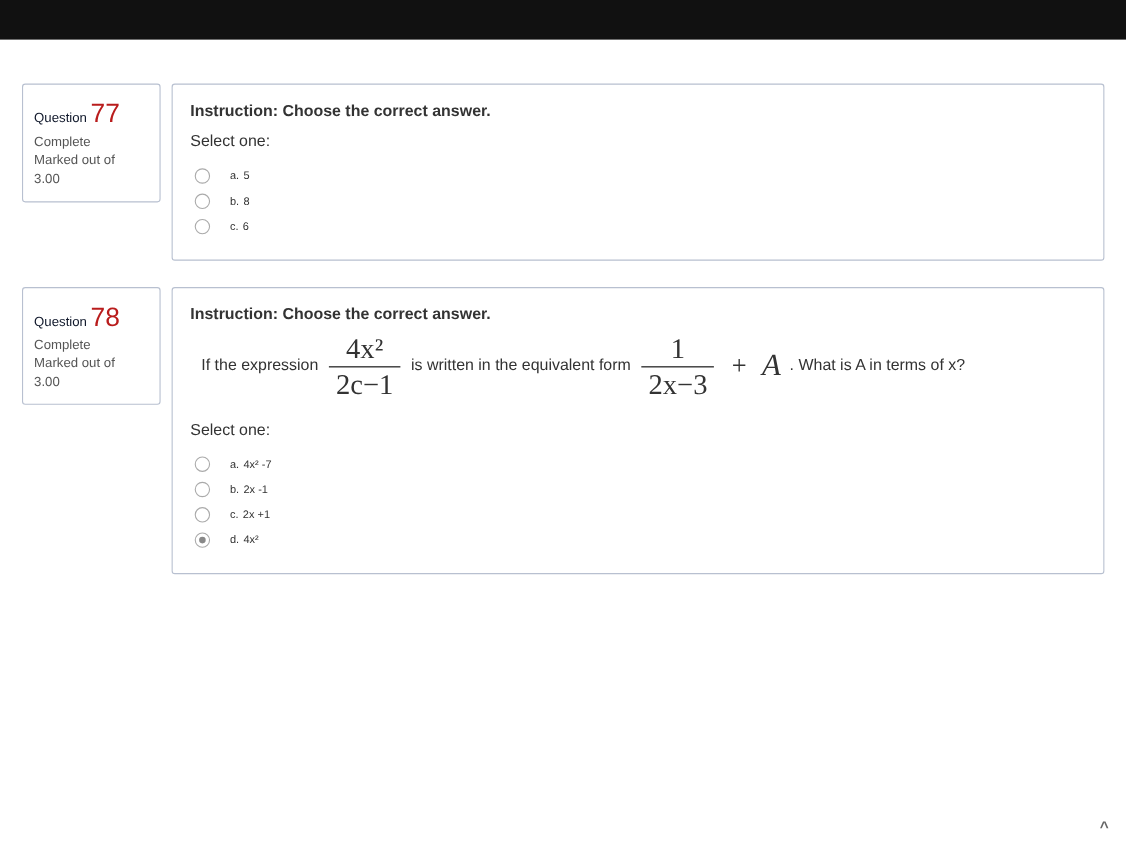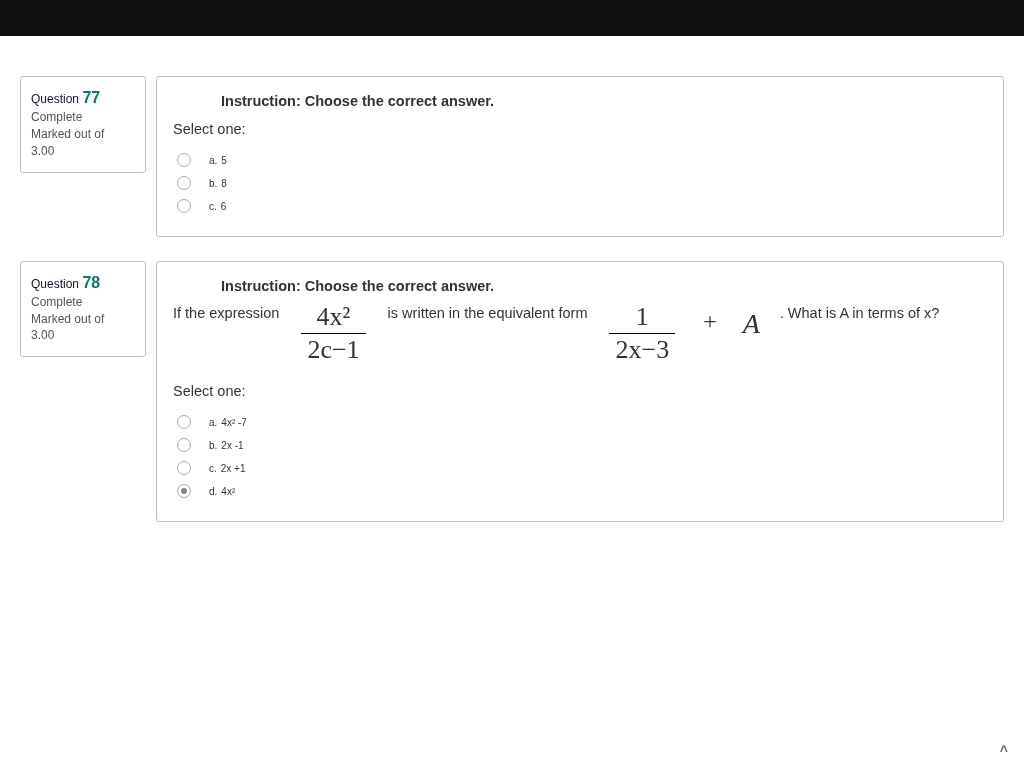--- a/index.html
+++ b/index.html
@@ -31,38 +31,37 @@
     margin-right: 10px;
     background: #fff;
     font-size: 12px;
     color: #555;
     line-height: 1.4;
   }
   .info-box .qlabel {
     color: #0f172a;
   }
   .info-box .qnum {
-    font-size: 16px;
-    font-weight: bold;
-    color: #0f766e;
+    font-size: 24px;
+    font-weight: normal;
+    color: #b91c1c;
   }
   .content-box {
     flex: 1;
     border: 1px solid #b8c0d0;
     border-radius: 3px;
     padding: 14px 16px 18px 16px;
     background: #fff;
     font-size: 14.5px;
     color: #333;
     line-height: 1.5;
   }
   .instruction {
     font-weight: bold;
     margin-bottom: 6px;
-    margin-left: 48px;
   }
   .qtext {
     margin-bottom: 14px;
   }
   .select-label {
     font-weight: normal;
     margin-bottom: 8px;
   }
   .options {
     list-style: none;
@@ -94,24 +93,24 @@
   }
   .opt-label {
     font-size: 10px;
   }
   .opt-key {
     margin-right: 4px;
   }
   
   .math-line {
     display: flex;
-    align-items: flex-start;
+    align-items: center;
     flex-wrap: wrap;
-    gap: 18px;
-    margin: 6px 0 18px 0;
+    gap: 6px;
+    margin: 6px 0 18px 10px;
   }
   .frac {
     display: inline-flex;
     flex-direction: column;
     align-items: center;
     font-family: "Times New Roman", Times, serif;
     font-size: 26px;
     line-height: 1.05;
     margin: 0 4px;
     vertical-align: middle;

